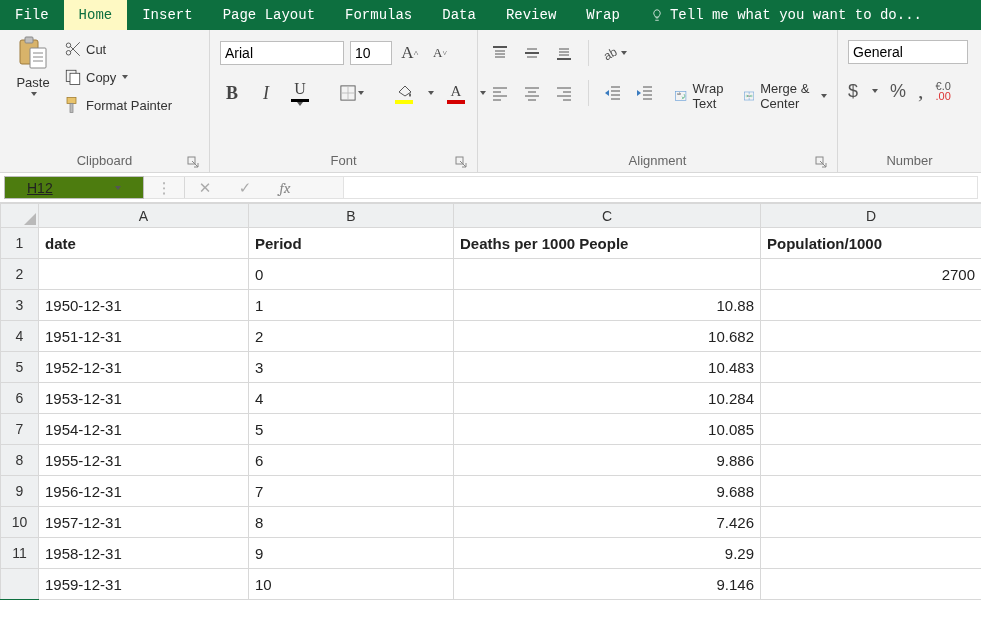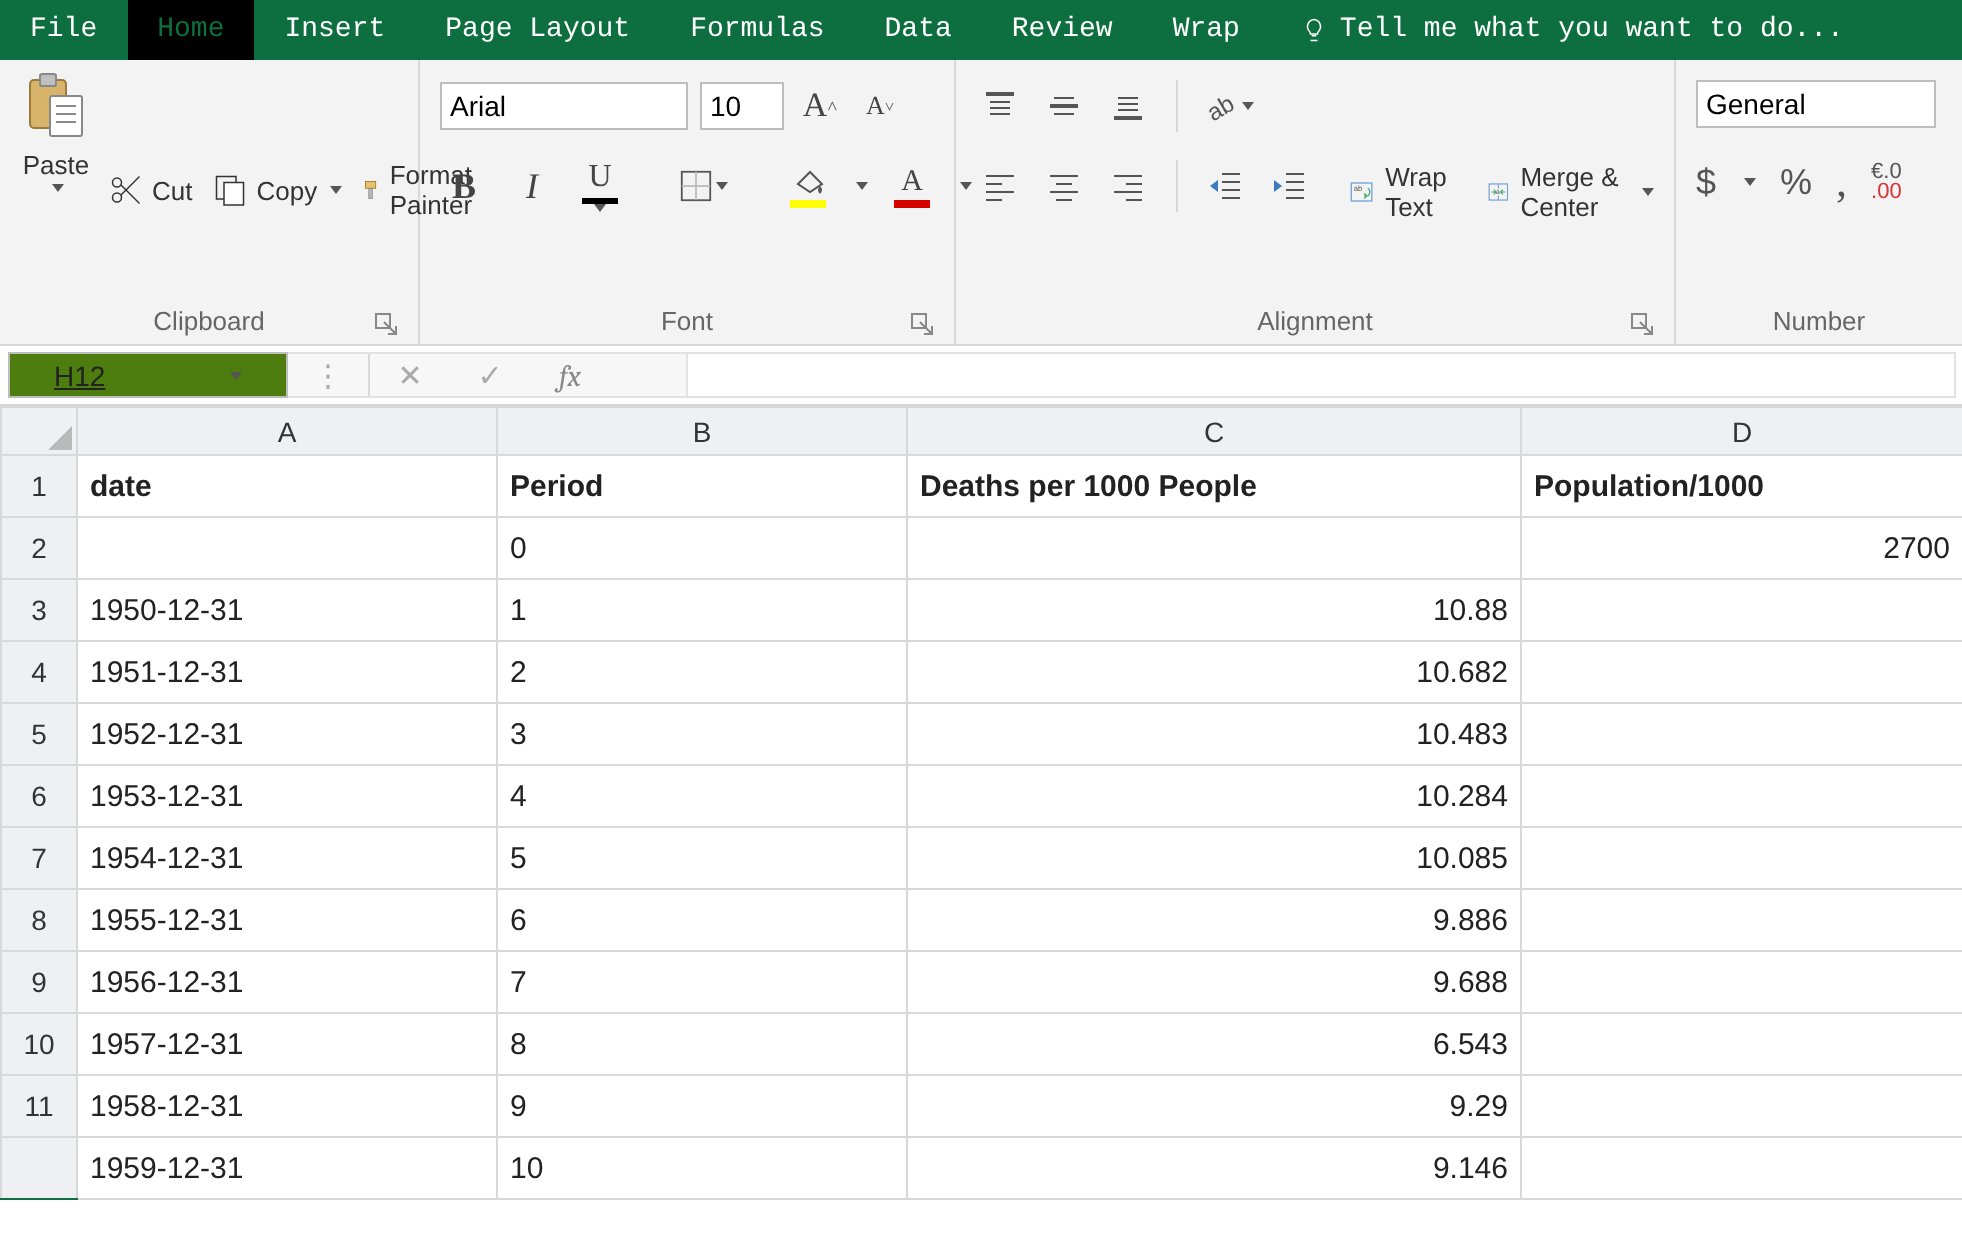--- a/index.html
+++ b/index.html
@@ -1,20 +1,20 @@
 <!DOCTYPE html>
 <html><head>
 <meta charset="utf-8">
 <style>
   * { box-sizing: border-box; }
   html, body { margin:0; padding:0; font-family: "Segoe UI", Arial, sans-serif; font-size:13px; color:#222; background:#fff; width:981px; }
   
   .tabs { display:flex; align-items:stretch; background:#0d6f3f; height:30px; color:#fff; user-select:none; }
   .tabs .tab { padding:12px 15px; display:flex; align-items:center; font-size:14px; cursor:default;font-family:Liberation Mono, monospace; }
-  .tabs .tab.active { background:#000000; color:#0d6f3f; }
+  .tabs .tab.active { background:#fef9c3; color:#0d6f3f; }
   .tabs .tellme { display:flex; align-items:center; gap:6px; flex:1; font-size:14px; }
   .tabs .bulb { width:14px; height:14px; fill:none; stroke:#fff; stroke-width:1.3; }
   
   .ribbon { display:flex; background:#f3f3f3; border-bottom:1px solid #d8d8d8; height:143px; }
   .group { border-right:1px solid #d8d8d8; padding:6px 10px 2px 10px; display:flex; flex-direction:column; }
   .group-body { flex:1; display:flex; gap:8px; }
   .group-label { height:20px; display:flex; align-items:center; justify-content:center; color:#666; font-size:13px; position:relative; }
   .group-label .launcher { position:absolute; right:0; bottom:2px; width:12px; height:12px; color:#888; }
   .btn-row { display:flex; align-items:center; gap:4px; }
   .mini { font-size:13px; color:#333; }
@@ -82,21 +82,21 @@
               <rect x="9" y="1" width="8" height="6" rx="1" fill="#bfbfbf" stroke="#888"></rect>
               <rect x="14" y="12" width="16" height="20" rx="1" fill="#fff" stroke="#888"></rect>
               <line x1="17" y1="17" x2="27" y2="17" stroke="#888"></line>
               <line x1="17" y1="21" x2="27" y2="21" stroke="#888"></line>
               <line x1="17" y1="25" x2="27" y2="25" stroke="#888"></line>
             </svg>
         </div>
         <div class="mini"><span>Paste</span></div>
         <span class="dd-sm"></span>
       </div>
-      <div style="display:flex;flex-direction:row;gap:10px;padding-top:4px">
+      <div style="display:flex;flex-direction:column;gap:10px;padding-top:4px">
         <div class="btn-row">
           <svg width="18" height="18" viewBox="0 0 24 24">
               <circle cx="6" cy="7" r="3" fill="none" stroke="#333"></circle>
               <circle cx="6" cy="17" r="3" fill="none" stroke="#333"></circle>
               <line x1="8.5" y1="8.5" x2="21" y2="21" stroke="#333"></line>
               <line x1="8.5" y1="15.5" x2="21" y2="3" stroke="#333"></line>
             </svg>
           <span class="mini">Cut</span>
         </div>
         <div class="btn-row">
@@ -402,21 +402,21 @@
           <th>9</th>
           <td>1956-12-31</td>
           <td>7</td>
           <td class="num">9.688</td>
           <td class="num"></td>
         </tr>
         <tr>
           <th>10</th>
           <td>1957-12-31</td>
           <td>8</td>
-          <td class="num">6.543</td>
+          <td class="num">7.426</td>
           <td class="num"></td>
         </tr>
         <tr>
           <th>11</th>
           <td>1958-12-31</td>
           <td>9</td>
           <td class="num">9.29</td>
           <td class="num"></td>
         </tr>
         <tr>

